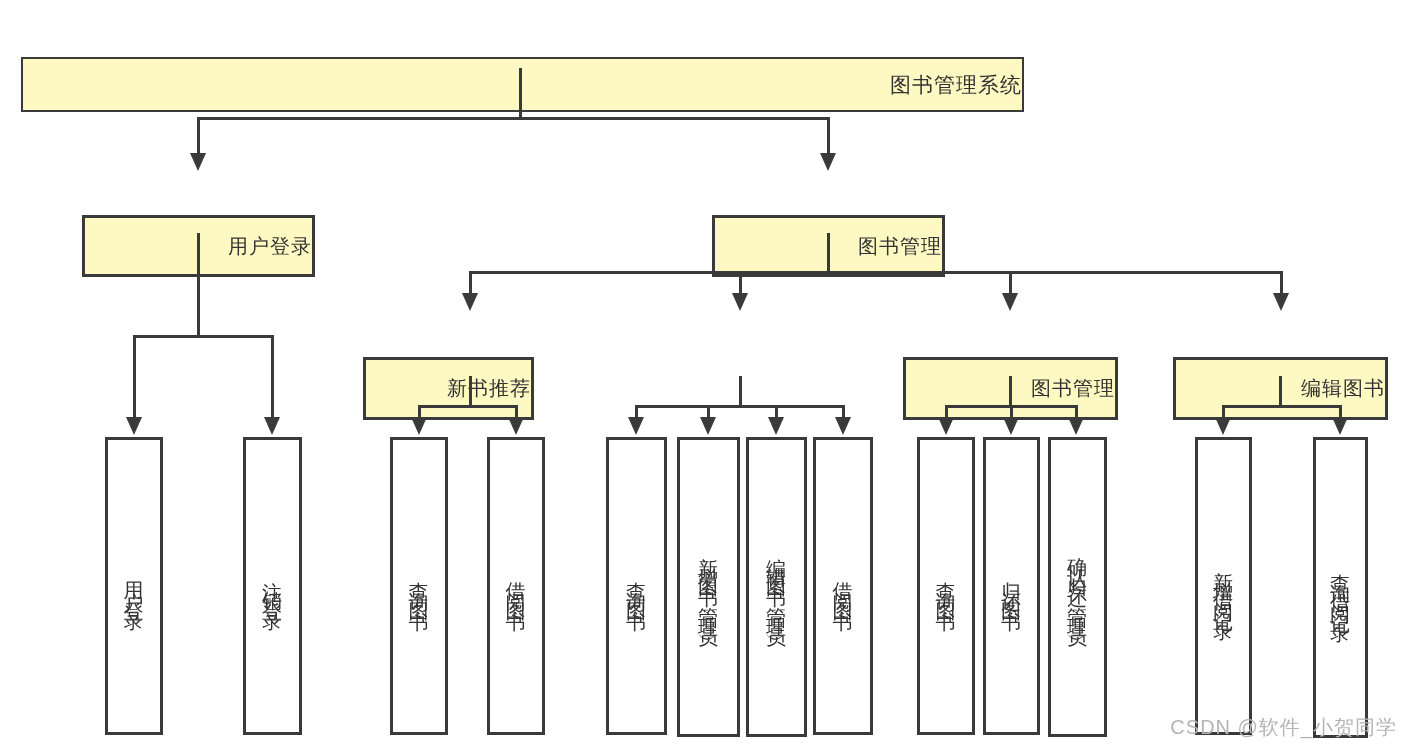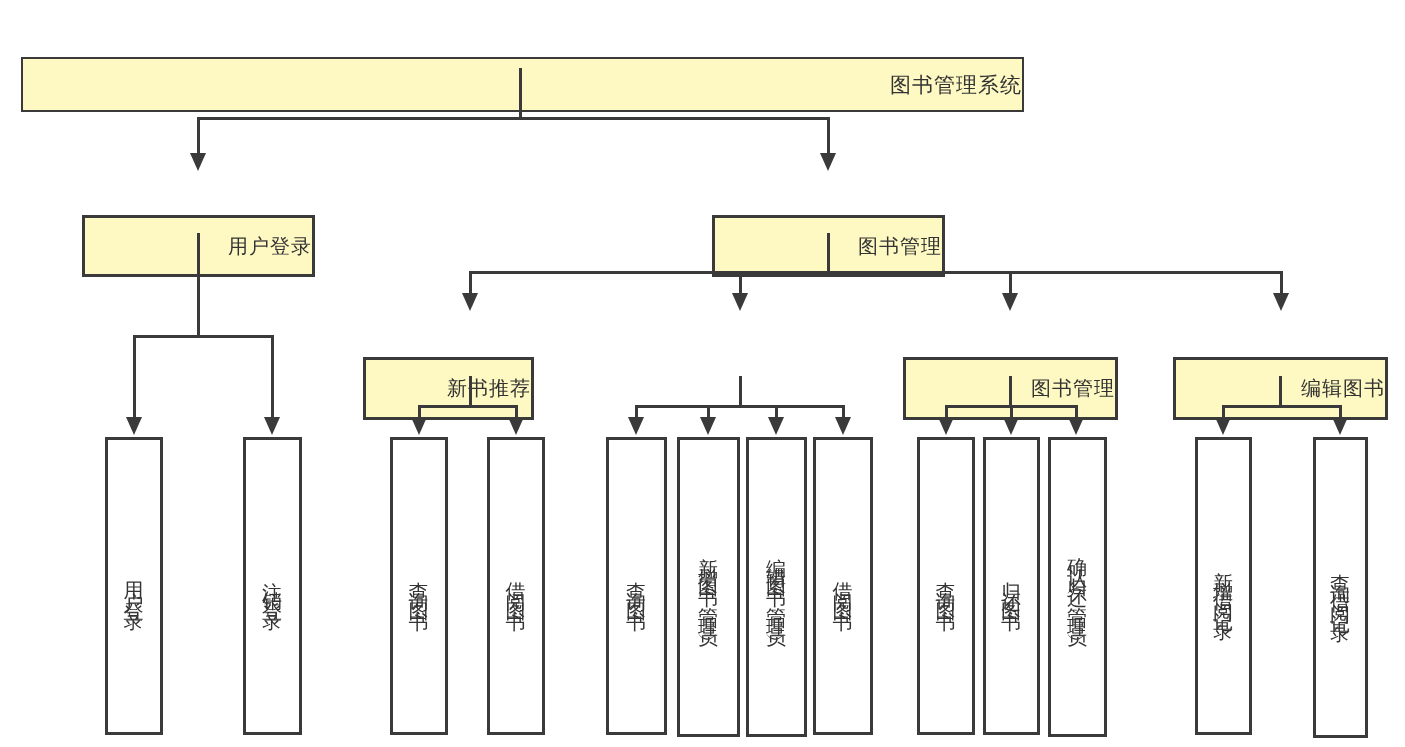--- a/index.html
+++ b/index.html
@@ -183,14 +183,15 @@
     <span class="vtext">确认归还（管理员）</span>
   </div>
 
   <div class="leaf" style="left:1195px; top:437px; width:57px; height:298px;">
     <span class="vtext">新增借阅记录</span>
   </div>
   <div class="leaf" style="left:1313px; top:437px; width:55px; height:301px;">
     <span class="vtext">查询借阅记录</span>
   </div>
 
+  <div class="watermark">CSDN @软件_小贺同学</div>
 
 </div>
 
 </body></html>

